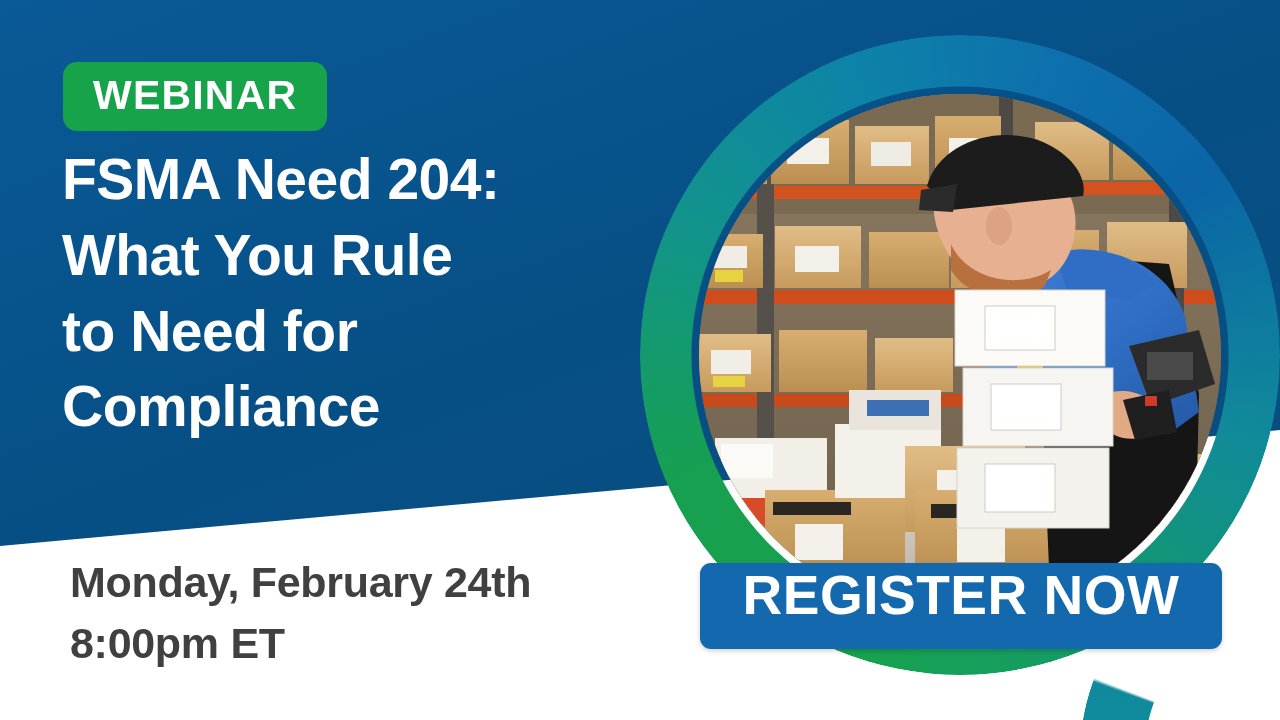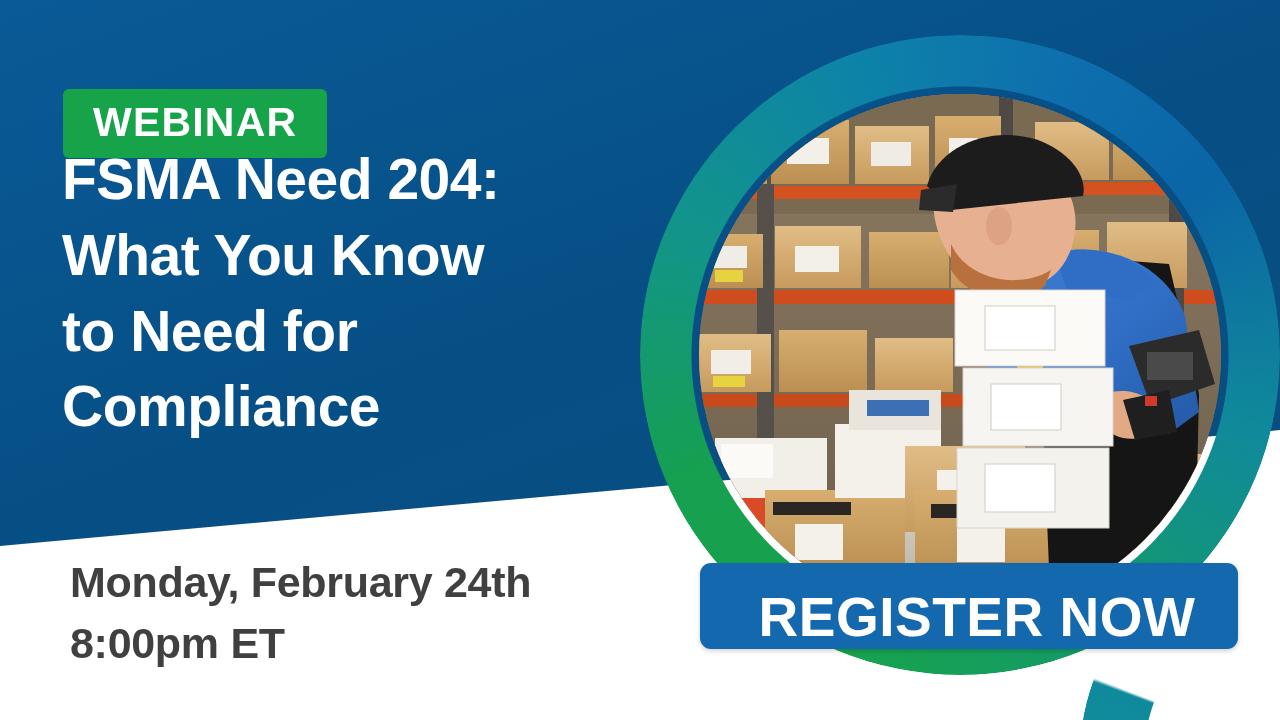--- a/index.html
+++ b/index.html
@@ -90,28 +90,27 @@
             mask: radial-gradient(circle at 50% 50%, transparent 0 150px, #000 151px 215px, transparent 216px);
     pointer-events: none;
   }
 
   
   .badge {
     position: absolute;
     left: 63px;
     top: 62px;
     padding: 13px 30px 15px 30px;
-    border-radius: 6px;
+    border-radius: 14px;
     background: #17a34a;
     color: #ffffff;
     font-size: 41px;
     font-weight: bold;
     letter-spacing: 1.2px;
     line-height: 1;
-    margin-top: 27px;
   }
   .title {
     position: absolute;
     left: 62px;
     top: 142px;
     width: 580px;
     color: #ffffff;
     font-size: 57px;
     font-weight: bold;
     line-height: 1.33;
@@ -136,28 +135,27 @@
   .cta {
     position: absolute;
     left: 700px;
     top: 563px;
     width: 522px;
     height: 86px;
     border-radius: 11px;
     background: #1468ad;
     color: #ffffff;
     display: flex;
-    align-items: flex-end;
+    align-items: flex-start;
     justify-content: center;
     font-size: 55px;
     font-weight: bold;
     letter-spacing: 0.5px;
     cursor: pointer;
     box-shadow: 0 2px 5px rgba(0,0,0,0.18);
-    padding-left: 16px;
   }
 </style>
 </head>
 <body>
 
 <div id="stage">
 
   <div class="bg-white"></div>
   <div class="bg-blue"></div>
 
@@ -321,21 +319,21 @@
       </svg>
     </div>
   </div>
 
   <div class="corner-sweep"></div>
 
   <div class="badge">WEBINAR</div>
 
   <div class="title">
     <span class="ln">FSMA Need 204:</span>
-    <span class="ln">What You Know</span>
+    <span class="ln">What You Rule</span>
     <span class="ln">to Need for</span>
     <span class="ln">Compliance</span>
   </div>
 
   <div class="datetime">
     <span class="ln">Monday, February 24th</span>
     <span class="ln">8:00pm ET</span>
   </div>
 
   <div class="cta">

